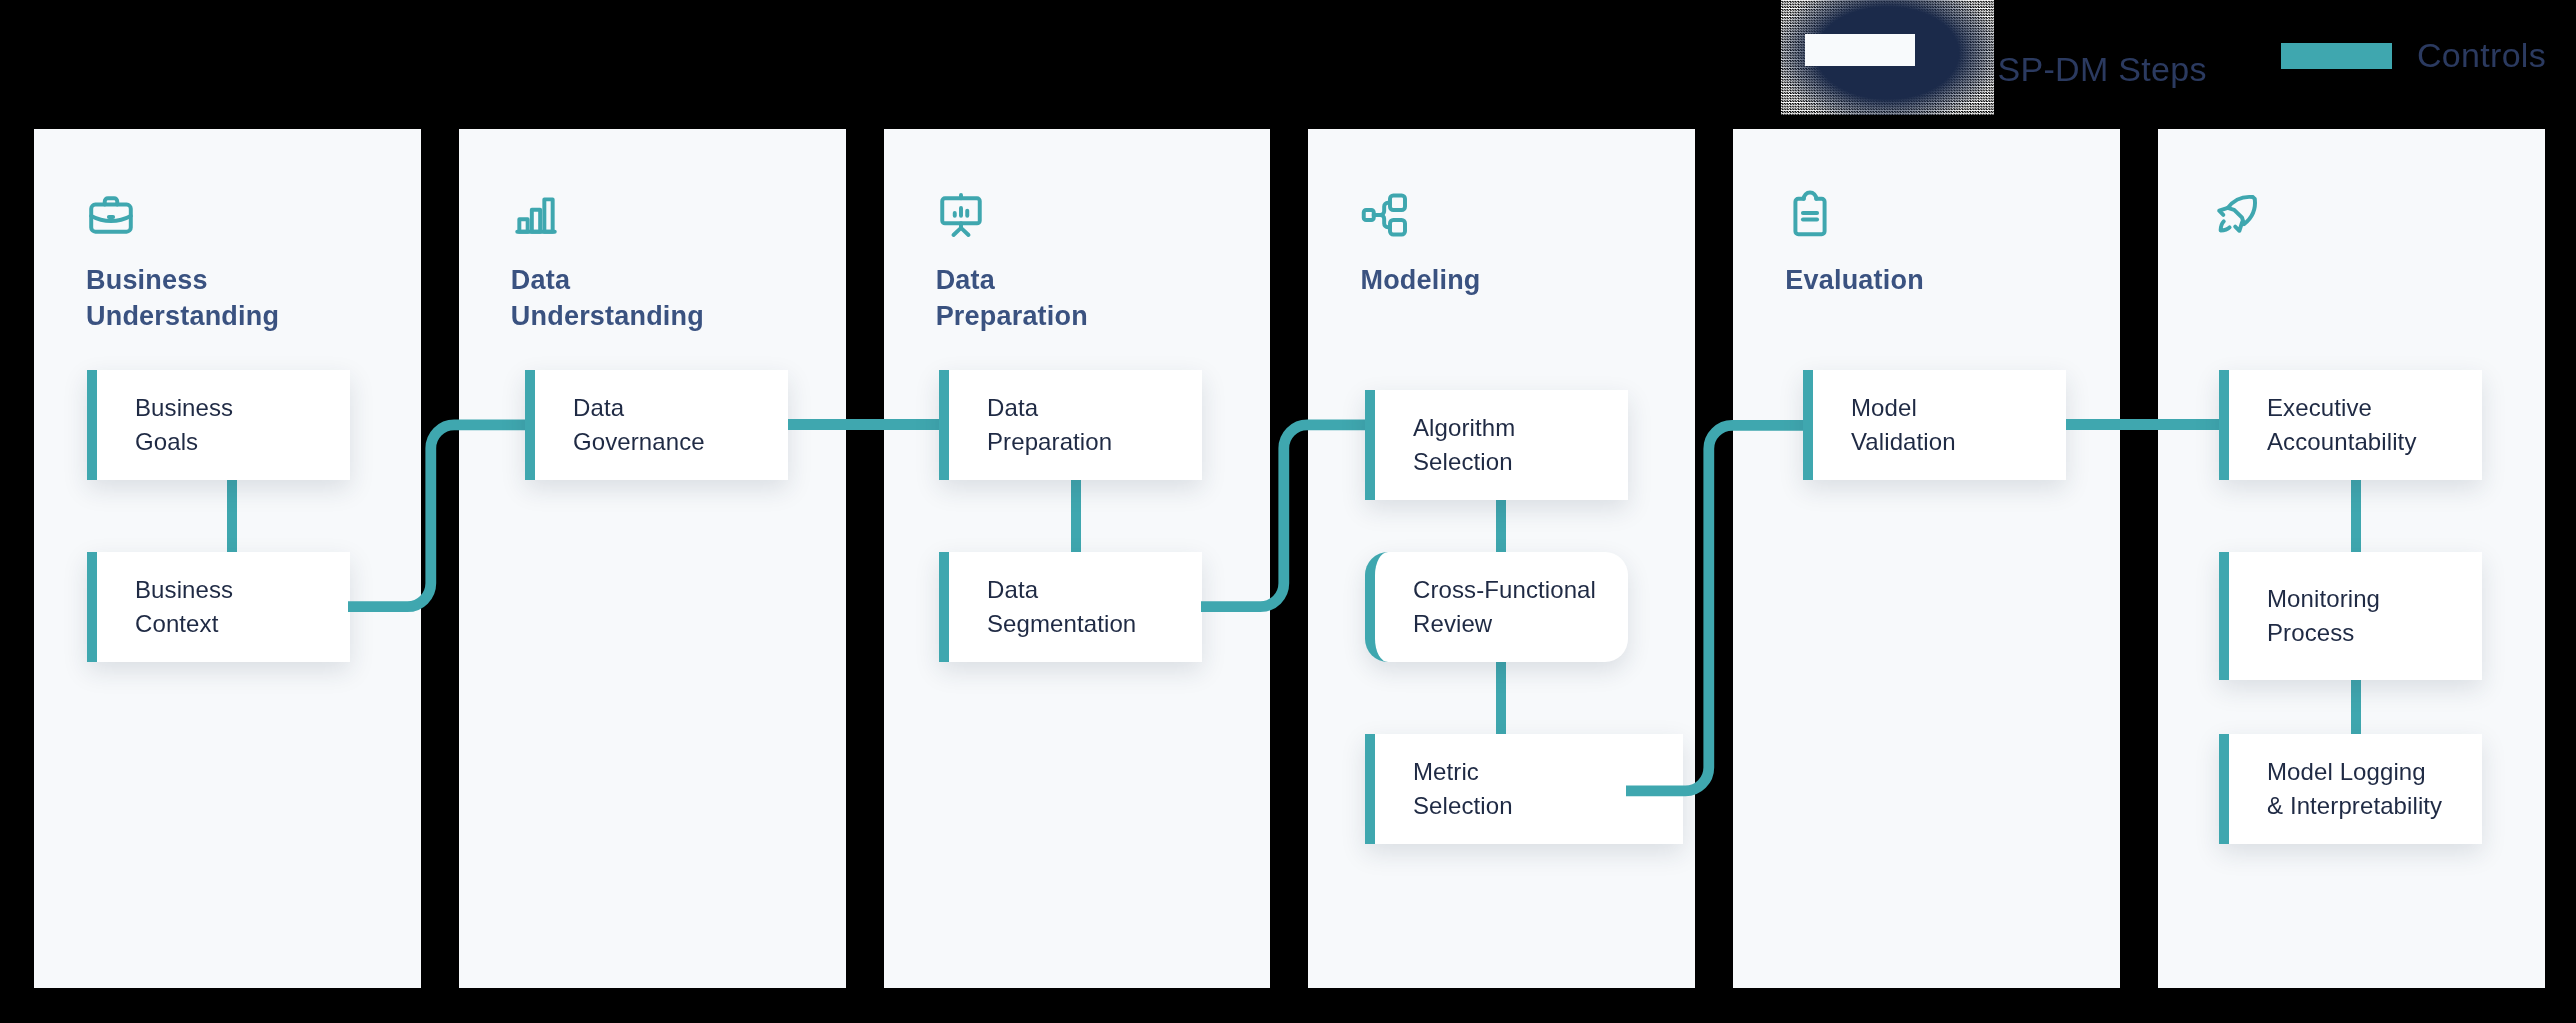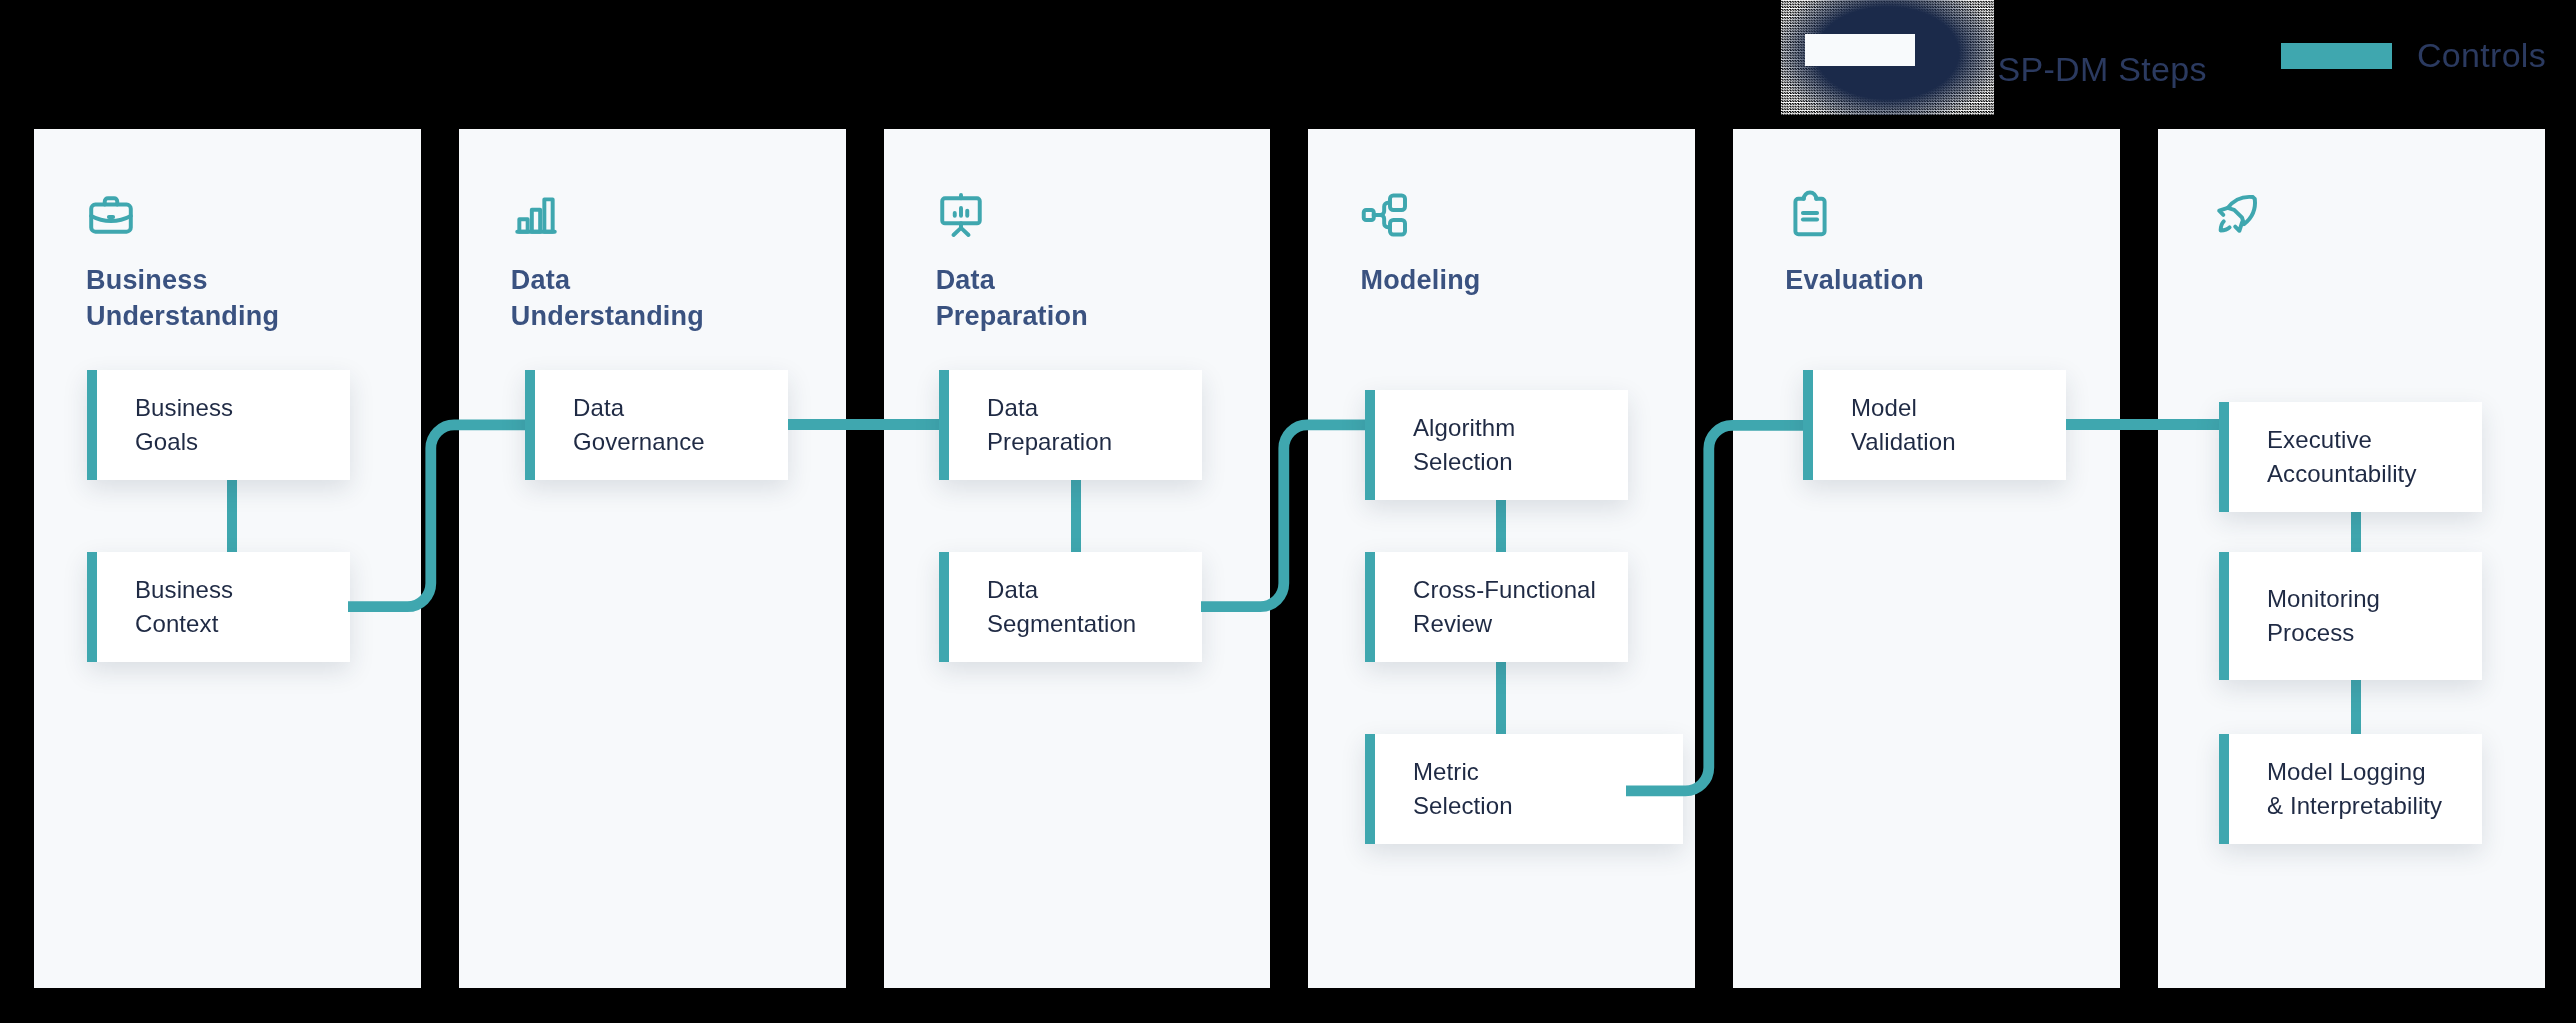--- a/index.html
+++ b/index.html
@@ -286,21 +286,21 @@
     </svg>
 
     <div class="v-link" style="left:1496px; top:480px; height:90px;"></div>
     <div class="v-link" style="left:1496px; top:662px; height:90px;"></div>
 
     <div class="ctrl-box" style="left:1365px; top:370px; width:263px; height:110px;margin-top:20px;">
       <div class="ctrl-label">Algorithm
 Selection</div>
     </div>
 
-    <div class="ctrl-box" style="left:1365px; top:552px; width:263px; height:110px;">
+    <div class="ctrl-box" style="left:1365px; top:552px; width:263px; height:110px;border-radius:23px;">
       <div class="ctrl-label">Cross-Functional
 Review</div>
     </div>
 
     <div class="ctrl-box" style="left:1365px; top:734px; width:318px; height:110px;">
       <div class="ctrl-label">Metric
 Selection</div>
     </div>
 
     <svg class="s-link" style="left:1626px; top:361px; width:198px; height:469px;" viewBox="0 0 220 520">
@@ -310,21 +310,21 @@
     <div class="ctrl-box" style="left:1803px; top:370px; width:263px; height:110px;">
       <div class="ctrl-label">Model
 Validation</div>
     </div>
 
     <div class="h-link" style="left:2066px; top:419px; width:187px;"></div>
 
     <div class="v-link" style="left:2351px; top:480px; height:90px;"></div>
     <div class="v-link" style="left:2351px; top:662px; height:90px;"></div>
 
-    <div class="ctrl-box" style="left:2219px; top:370px; width:263px; height:110px;margin-top:32px;">
+    <div class="ctrl-box" style="left:2219px; top:370px; width:263px; height:110px;">
       <div class="ctrl-label">Executive
 Accountability</div>
     </div>
 
     <div class="ctrl-box" style="left:2219px; top:552px; width:263px; height:128px;">
       <div class="ctrl-label">Monitoring
 Process</div>
     </div>
 
     <div class="ctrl-box" style="left:2219px; top:734px; width:263px; height:110px;">

